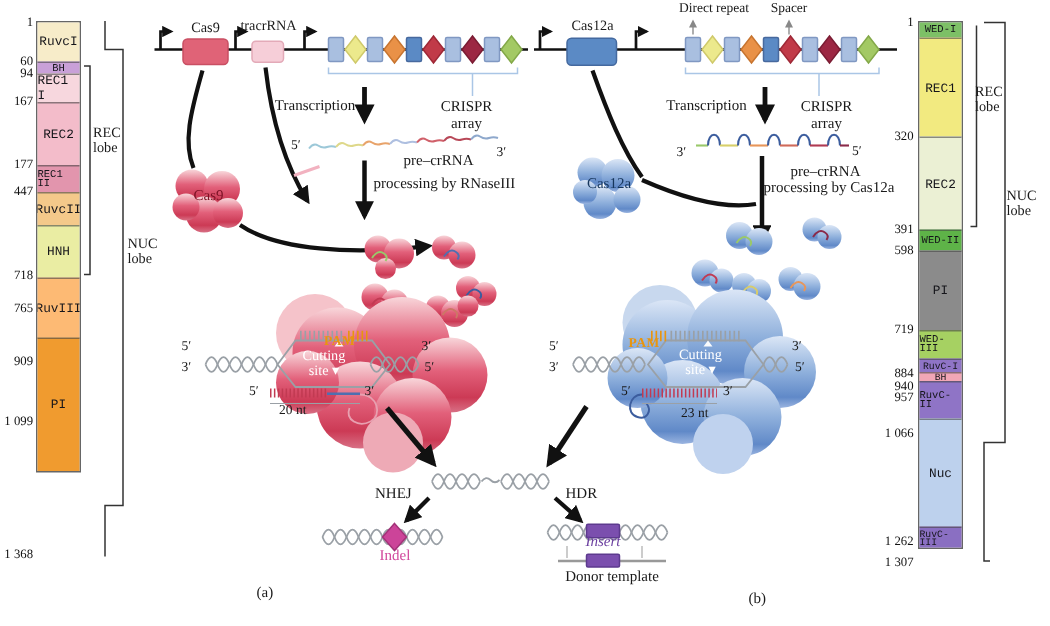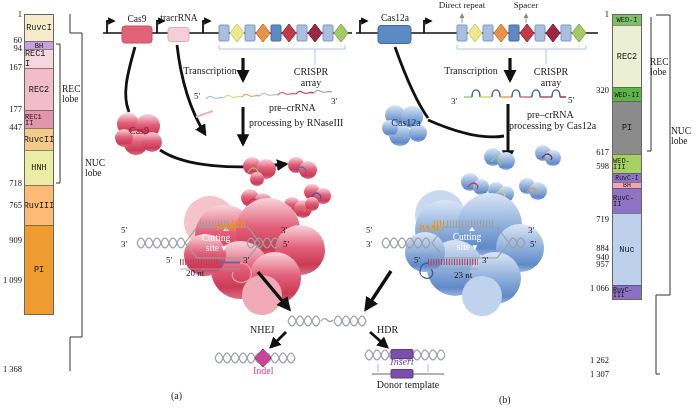--- a/index.html
+++ b/index.html
@@ -381,20 +381,23 @@
 </div>
 <span class="lbl s95" style="left:62px;top:84px">REC
 lobe</span>
 <span class="lbl s95" style="left:85px;top:158px">NUC
 lobe</span>
 
 <div class="bar" style="left:612px;top:14px">
   <div class="sec r0 t7" style="height:10px">
         <span>WED-I</span>
       </div>
+  <div class="sec r1" style="height:66px">
+        <span>REC1</span>
+      </div>
   <div class="sec r2" style="height:62px">
         <span>REC2</span>
       </div>
   <div class="sec r3 t7" style="height:14px">
         <span>WED-II</span>
       </div>
   <div class="sec r4" style="height:53px">
         <span>PI</span>
       </div>
   <div class="sec r5 t7" style="height:19px">
@@ -412,21 +415,21 @@
   <div class="sec r9" style="height:72px">
         <span>Nuc</span>
       </div>
   <div class="sec r10 t6" style="height:14px">
         <span>RuvC-III</span>
       </div>
 </div>
 <div class="nums" style="left:584px;width:25px">
   <span style="top:14px">1</span>
   <span style="top:90px">320</span>
-  <span style="top:152px">617</span>
+  <span style="top:152px">391</span>
   <span style="top:166px">598</span>
   <span style="top:219px">719</span>
   <span style="top:248px">884</span>
   <span style="top:257px">940</span>
   <span style="top:264px">957</span>
   <span style="top:288px">1 066</span>
   <span style="top:360px">1 262</span>
   <span style="top:374px">1 307</span>
 </div>
 <span class="lbl s95" style="left:650px;top:57px">REC
@@ -450,21 +453,21 @@
 <span class="lbl s9" style="left:121px;top:226px">5′</span>
 <span class="lbl s9" style="left:121px;top:240px">3′</span>
 <span class="lbl s9" style="left:281px;top:226px">3′</span>
 <span class="lbl s9" style="left:283px;top:240px">5′</span>
 <span class="lbl s9" style="left:166px;top:256px">5′</span>
 <span class="lbl s9" style="left:243px;top:256px">3′</span>
 <span class="lbl s9" style="left:186px;top:269px">20 nt</span>
 <span class="lbl" style="left:171px;top:391px">(a)</span>
 
 <span class="lbl s95 c" style="left:379px;top:13px;width:32px">Cas12a</span>
-<span class="lbl s9 c" style="left:433px;top:1px;width:58px">Direct repeat</span>
+<span class="lbl s9 c" style="left:447px;top:1px;width:58px">Direct repeat</span>
 <span class="lbl s9 c" style="left:508px;top:1px;width:36px">Spacer</span>
 <span class="lbl c" style="left:440px;top:66px;width:62px">Transcription</span>
 <span class="lbl c" style="left:528px;top:67px;width:46px">CRISPR
 array</span>
 <span class="lbl s9" style="left:451px;top:97px">3′</span>
 <span class="lbl s9" style="left:568px;top:96px">5′</span>
 <span class="lbl" style="left:527px;top:110px">pre–crRNA</span>
 <span class="lbl" style="left:509px;top:121px">processing by Cas12a</span>
 <span class="lbl c dblue" style="left:385px;top:118px;width:42px">Cas12a</span>
 <span class="lbl pam" style="left:419px;top:212px">PAM</span>

